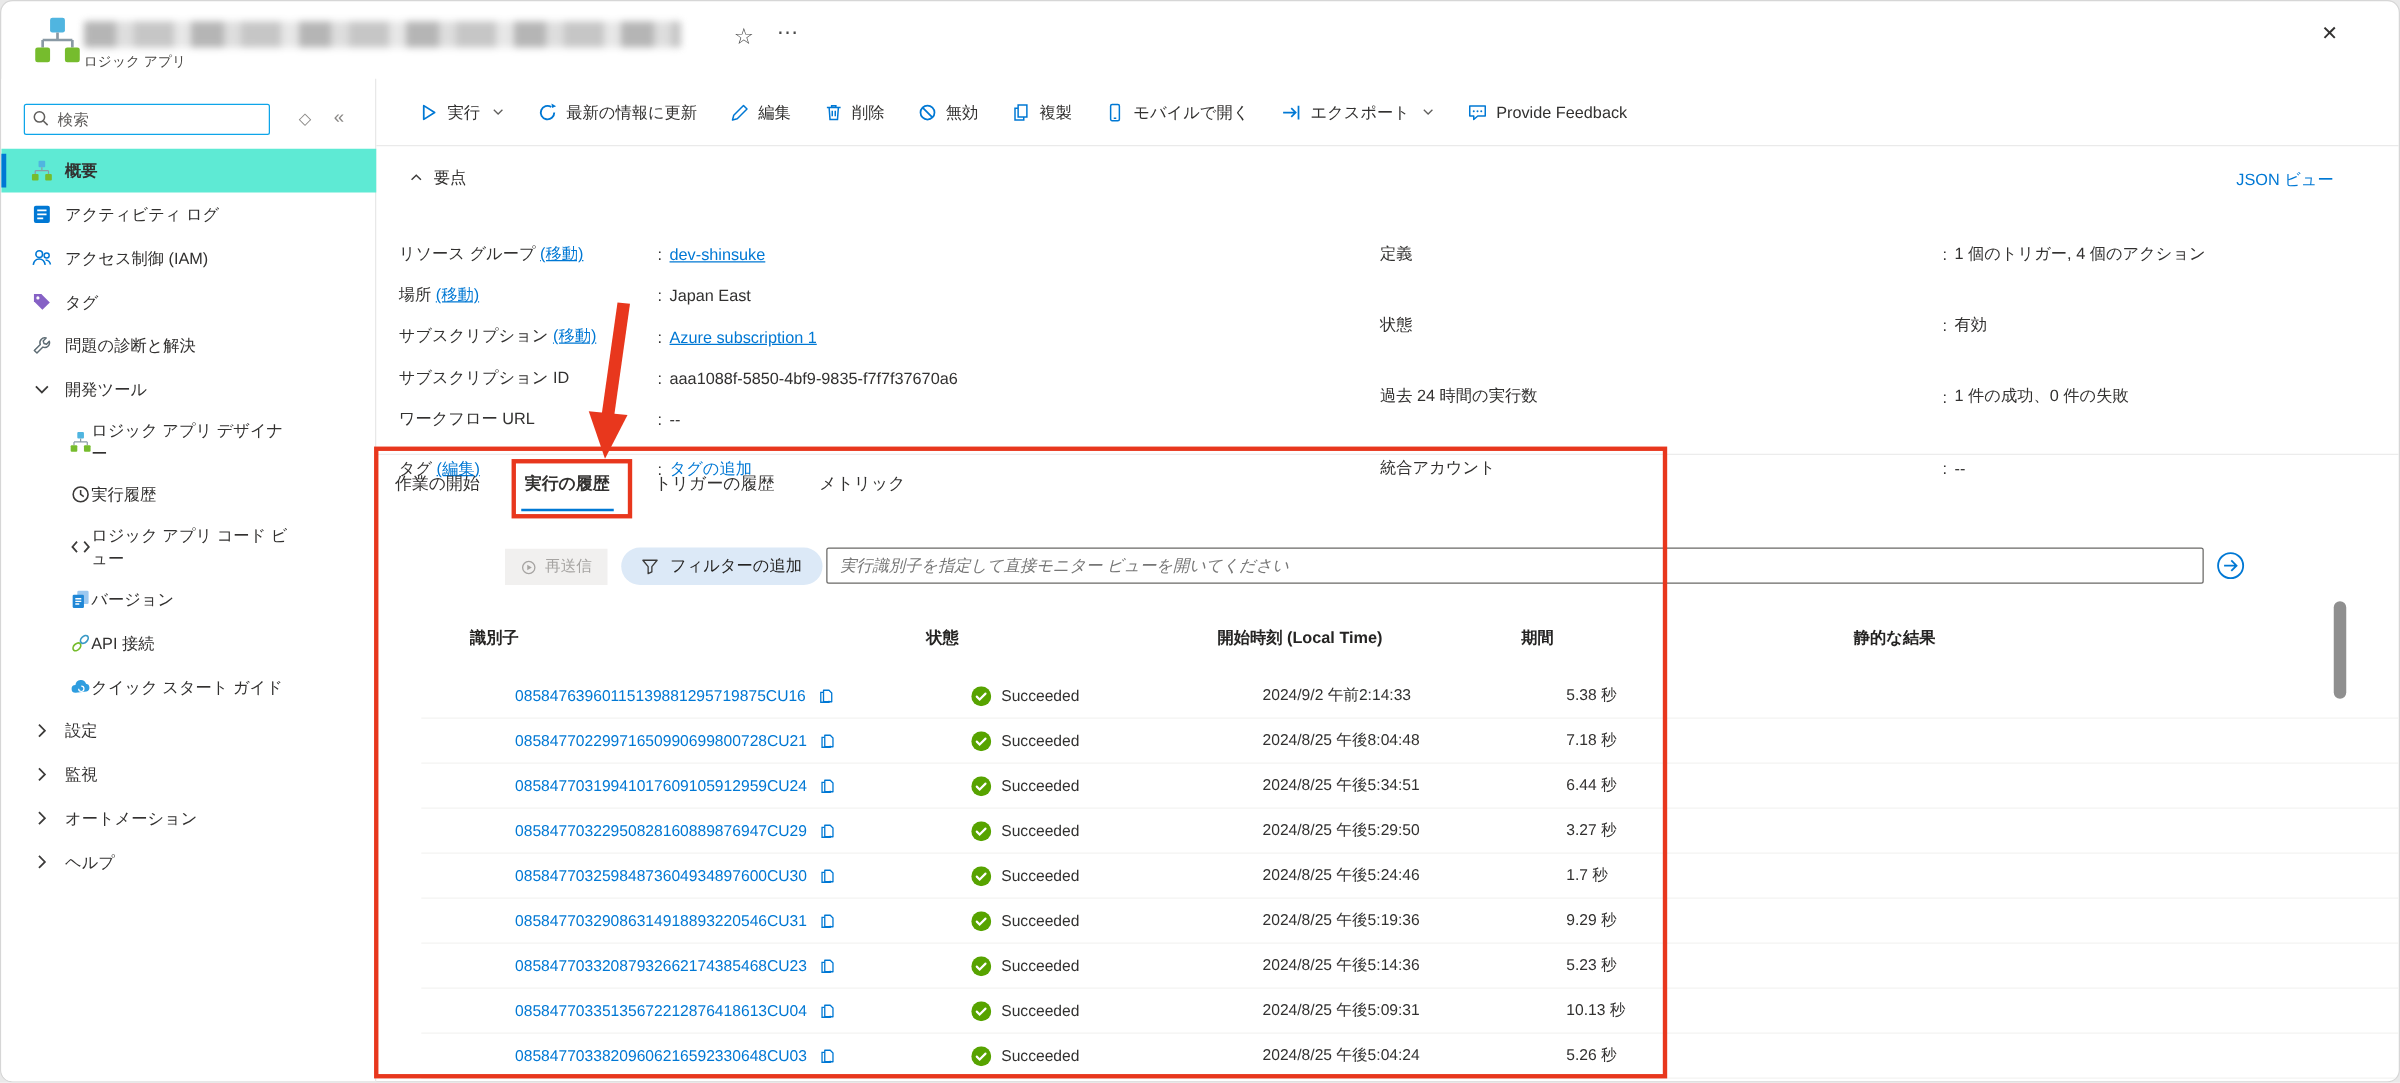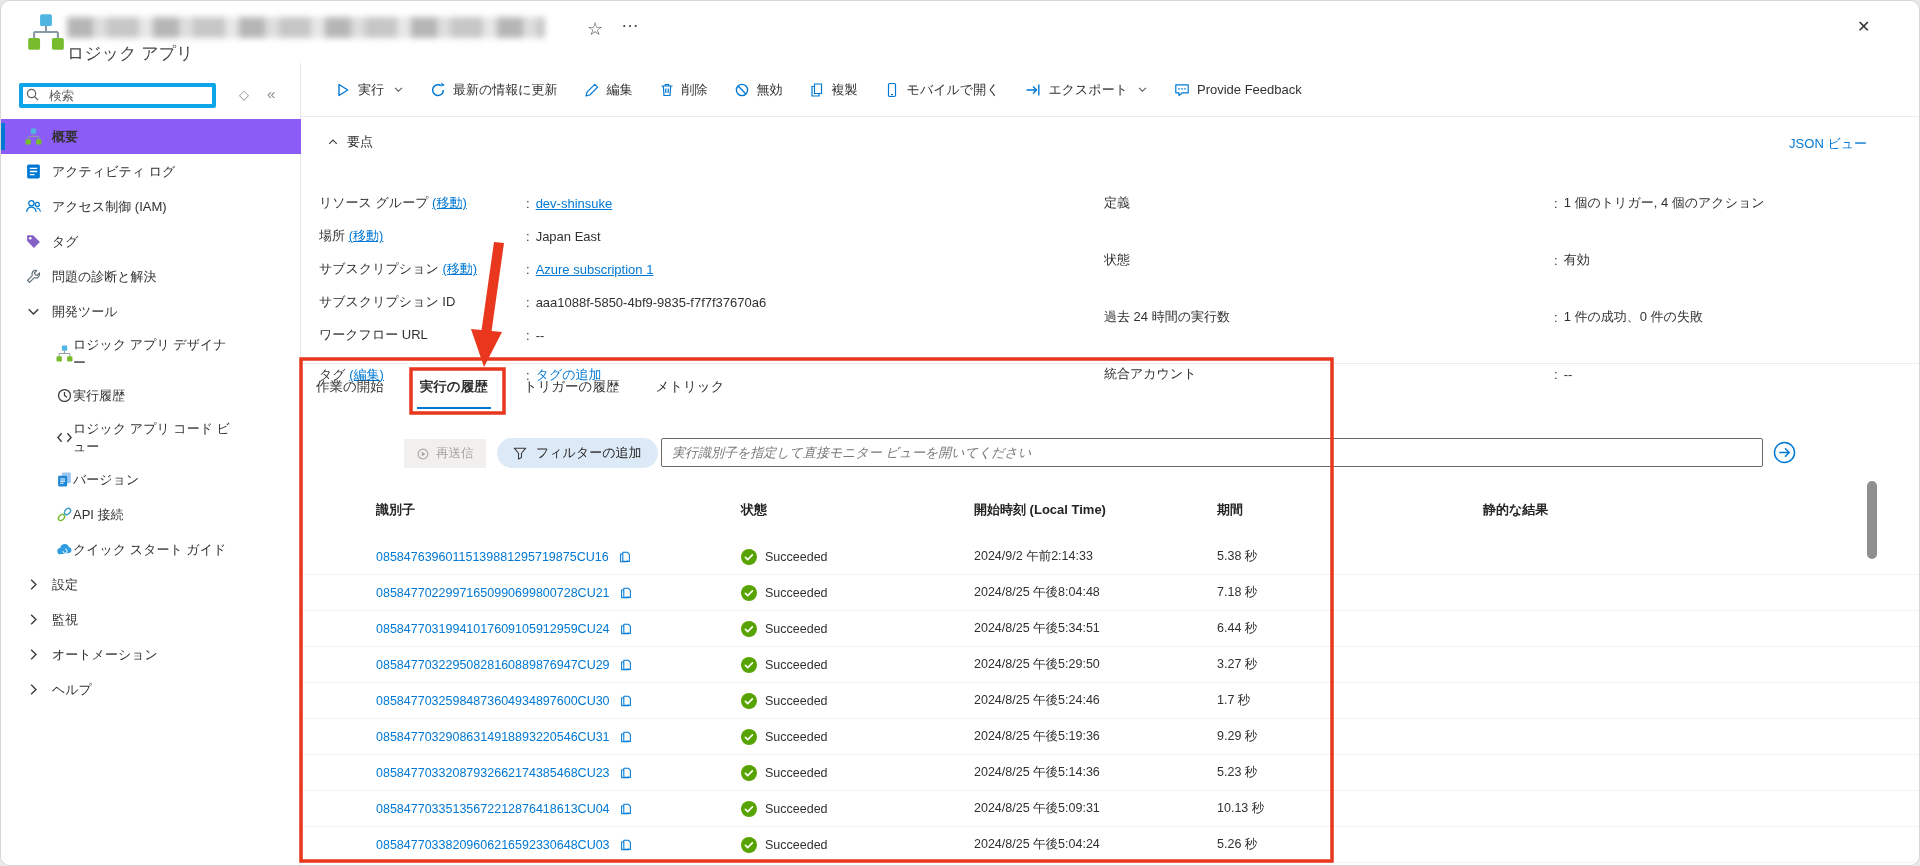--- a/index.html
+++ b/index.html
@@ -9,38 +9,38 @@
 
   
   .app-logo { position:absolute; left:26px; top:12px; width:38px; height:38px; }
   .app-logo svg { width:100%; height:100%; }
   .blur-title { position:absolute; left:66px; top:16px; width:478px; height:21px; border-radius:2px;
     background:repeating-linear-gradient(90deg,#a9a9a9 0 26px,#d8d8d8 26px 40px,#bdbdbd 40px 72px,#e3e3e3 72px 86px);
     filter:blur(3px); opacity:.85; }
   .hdr-star { position:absolute; left:586px; top:17px; font-size:18px; color:#4a4a4a; }
   .hdr-more { position:absolute; left:620px; top:10px; font-size:18px; color:#4a4a4a; letter-spacing:1px;}
   .hdr-close { position:absolute; left:1856px; top:16px; font-size:16px; color:#323130; cursor:default;}
-  .app-type { position:absolute; left:66px; top:41px; font-size:17px; color:#494744; }
+  .app-type { position:absolute; left:66px; top:41px; font-size:11px; color:#494744; }
 
   
   .sidebar { position:absolute; left:0; top:62px; width:300px; height:804px; background:#fff;
              border-right:1px solid #e8e8e8; }
   .search-wrap { position:absolute; left:18px; top:20px; width:197px; height:25px; }
   .search-wrap .sicon { position:absolute; left:6px; top:4px; width:15px; height:15px; }
-  .search-input { width:100%; height:100%; border:4px solid #0ea5e9; border-radius:2px; font-size:12.5px;
+  .search-input { width:100%; height:100%; border:1px solid #0ea5e9; border-radius:2px; font-size:12.5px;
                   padding:0 6px 0 26px; color:#323130; outline:none; font-family:inherit;}
   .search-input::placeholder { color:#605e5c; }
   .side-pin { position:absolute; left:238px; top:24px; color:#8a8886; font-size:13px; }
   .side-collapse { position:absolute; left:266px; top:22px; color:#8a8886; font-size:15px; }
   .menu { position:absolute; left:0; top:56px; width:300px; }
   .item { position:relative; display:flex; align-items:center; min-height:35px; padding:0 10px 0 24px;
           gap:10px; font-size:13px; cursor:default; }
   .item .icon { width:17px; height:17px; flex:none; display:flex; align-items:center; justify-content:center;}
   .item .icon svg { width:100%; height:100%; }
-  .item.selected { background:#8b5cf6; font-weight:700; }
+  .item.selected { background:#5eead4; font-weight:700; }
   .item.selected::before { content:''; position:absolute; left:0; top:4px; bottom:4px; width:4px; background:#0078d4; }
   .item.sub { padding-left:55px; gap:0; padding-top:7px; padding-bottom:7px; }
   .item.sub .label { max-width:158px; line-height:1.35; }
   .item .label { white-space:normal; }
 
   
   .toolbar { position:absolute; left:300px; top:62px; width:1620px; height:54px; display:flex;
              align-items:center; padding-left:26px; gap:10px; border-bottom:1px solid #eaeaea; }
   .tbtn { display:flex; align-items:center; gap:7px; font-size:13px; color:#323130; padding:6px 8px; cursor:default;}
   .tbtn .icon { width:16px; height:16px; display:flex; }
@@ -85,21 +85,21 @@
   .run-search { position:absolute; left:360px; top:5px; width:1102px; height:29px; border:1px solid #696866;
                 border-radius:2px; font-size:13px; padding:0 10px; font-family:inherit; color:#323130; outline:none;}
   .run-search::placeholder { font-style:italic; color:#767676; }
   .gobtn { position:absolute; left:1472px; top:8px; width:23px; height:23px; background:none; border:none; padding:0;}
   .gobtn svg { width:100%; height:100%; }
 
   
   .runtable { position:absolute; left:300px; top:480px; width:1620px; bottom:0; }
   .tgrid { display:grid; grid-template-columns:365px 233px 243px 266px 1fr; padding-left:75px; align-items:center; }
   .thead { height:58px; font-weight:700; font-size:13px; color:#252423; }
-  .trow { height:36px; font-size:12.5px; border-bottom:1px solid #f4f3f2; }
+  .trow { height:36px; font-size:12.5px; border-bottom:1px solid #f4f3f2;margin-left:36px; }
   .cell-id { display:flex; align-items:center; gap:9px; }
   .run-link { color:#0078d4; cursor:default; }
   .copy { width:14px; height:14px; display:flex; cursor:default; }
   .copy svg { width:100%; height:100%; }
   .cell-status { display:flex; align-items:center; gap:8px; }
   .badge { width:16px; height:16px; display:flex; }
   .badge svg { width:100%; height:100%; }
 
   .scrollthumb { position:absolute; right:42px; top:480px; width:10px; height:78px; background:#8f8f8f; border-radius:5px; }
 

